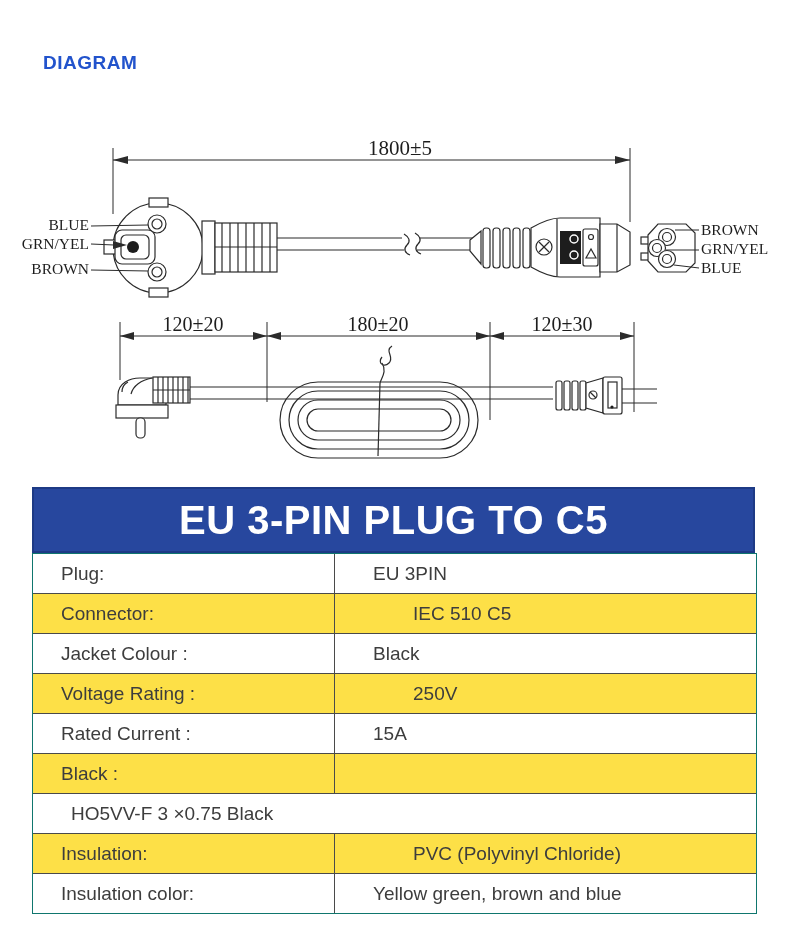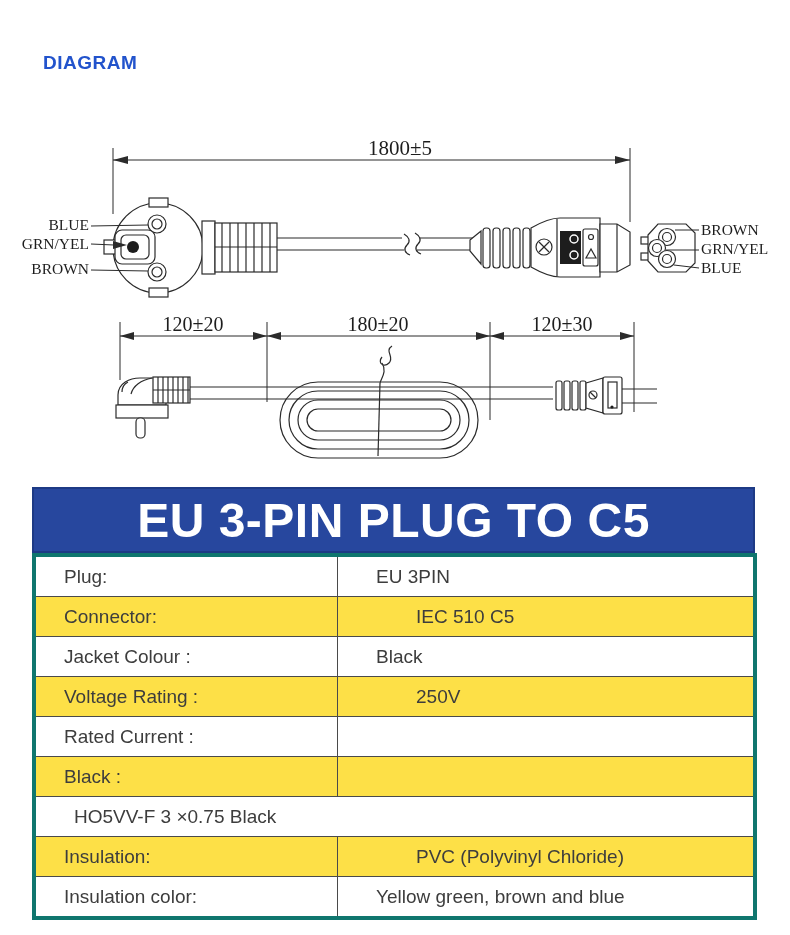--- a/index.html
+++ b/index.html
@@ -11,23 +11,23 @@
   .ln{stroke:#2b2b2b;stroke-width:1.2;fill:none;}
   .shp{stroke:#2b2b2b;stroke-width:1.2;fill:#ffffff;}
   .thin{stroke:#2b2b2b;stroke-width:1;fill:none;}
   .arw{fill:#2b2b2b;stroke:none;}
   .fil{fill:#1d1d1d;stroke:none;}
   text.dm{font:20px "Liberation Serif","DejaVu Serif",serif;fill:#1d1d1d;}
   text.dml{font:21px "Liberation Serif","DejaVu Serif",serif;fill:#1d1d1d;}
   text.wl{font:15.5px "Liberation Serif","DejaVu Serif",serif;fill:#1d1d1d;}
   .banner{position:absolute;left:32px;top:487px;width:723px;height:66px;box-sizing:border-box;
           background:#27479e;border:2px solid #1d3a85;display:flex;align-items:center;justify-content:center;}
-  .banner-title{color:#ffffff;font-size:48px;font-weight:bold;letter-spacing:.5px;}
+  .banner-title{color:#ffffff;font-size:40px;font-weight:bold;letter-spacing:.5px;}
   .spec-table{position:absolute;left:32px;top:553px;width:725px;box-sizing:border-box;
-              border:4px solid #0f766e;background:#fff;}
+              border:1px solid #0f766e;background:#fff;}
   .row{display:flex;height:39px;align-items:center;border-top:1px solid #4a4a4a;
        font-size:19px;color:#3d3d3d;}
   .row:first-child{border-top:none;}
   .row.alt{background:#fde047;gap:40px;}
   .cell-label{width:302px;box-sizing:border-box;padding-left:28px;border-right:1px solid #4a4a4a;
               align-self:stretch;display:flex;align-items:center;}
   .cell-value{flex:1;box-sizing:border-box;padding-left:38px;display:flex;align-items:center;}
 </style>
 </head>
 <body>
@@ -214,20 +214,21 @@
     <div class="row">
       <div class="cell-label">Jacket Colour :</div>
       <div class="cell-value">Black</div>
     </div>
     <div class="row alt">
       <div class="cell-label">Voltage Rating :</div>
       <div class="cell-value">250V</div>
     </div>
     <div class="row">
       <div class="cell-label">Rated Current :</div>
+      <div class="cell-value">15A</div>
     </div>
     <div class="row alt">
       <div class="cell-label">Black :</div>
     </div>
     <div class="row">
       <div class="cell-value">HO5VV-F 3 ×0.75 Black</div>
     </div>
     <div class="row alt">
       <div class="cell-label">Insulation:</div>
       <div class="cell-value">PVC (Polyvinyl Chloride)</div>

